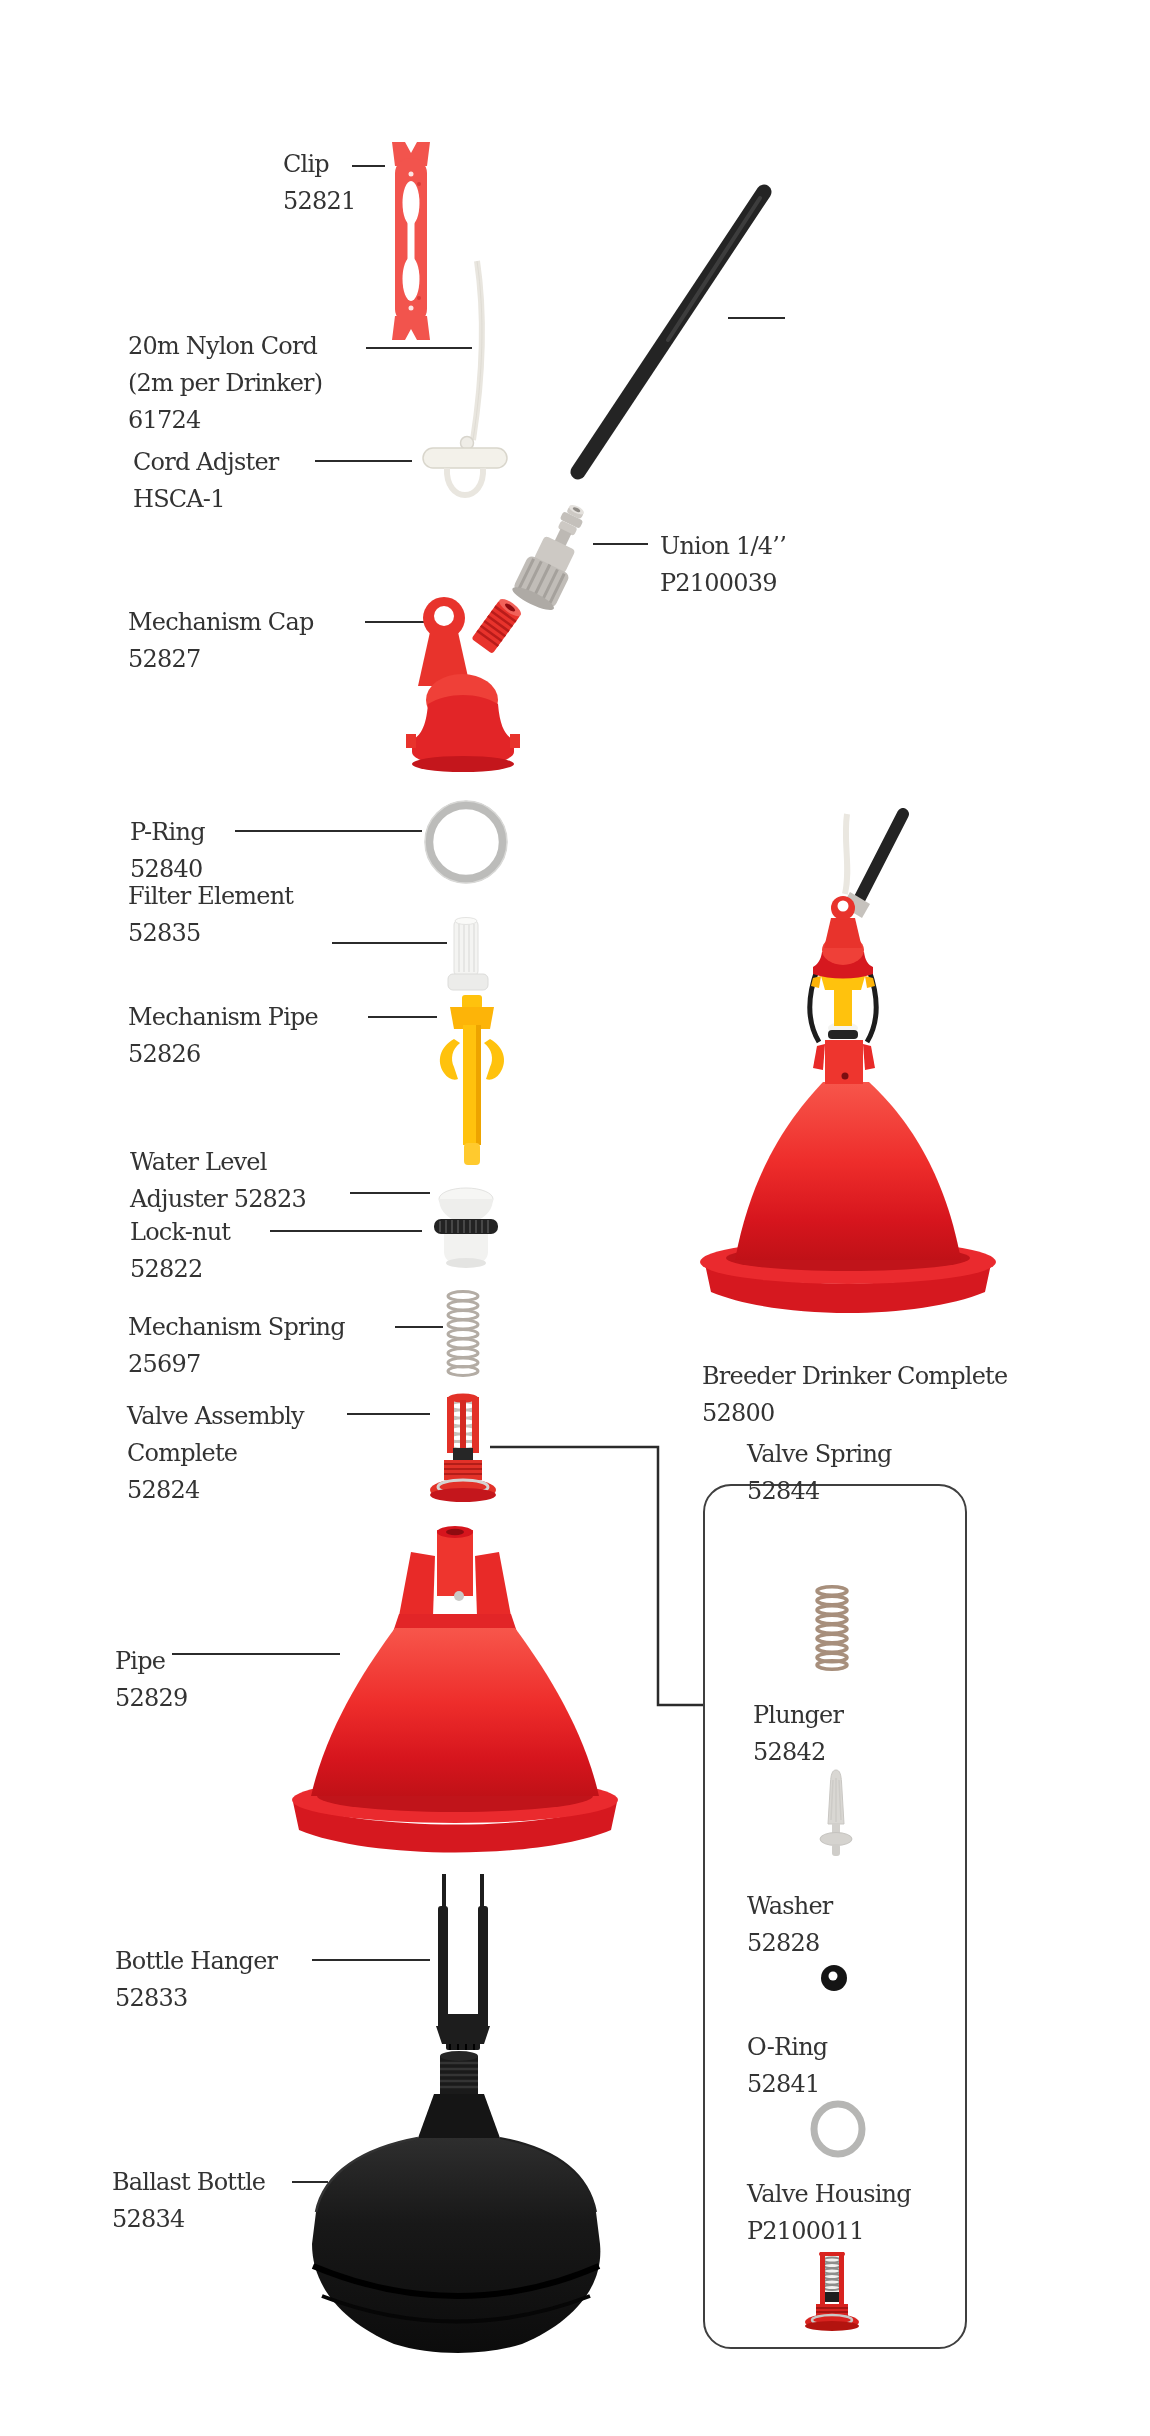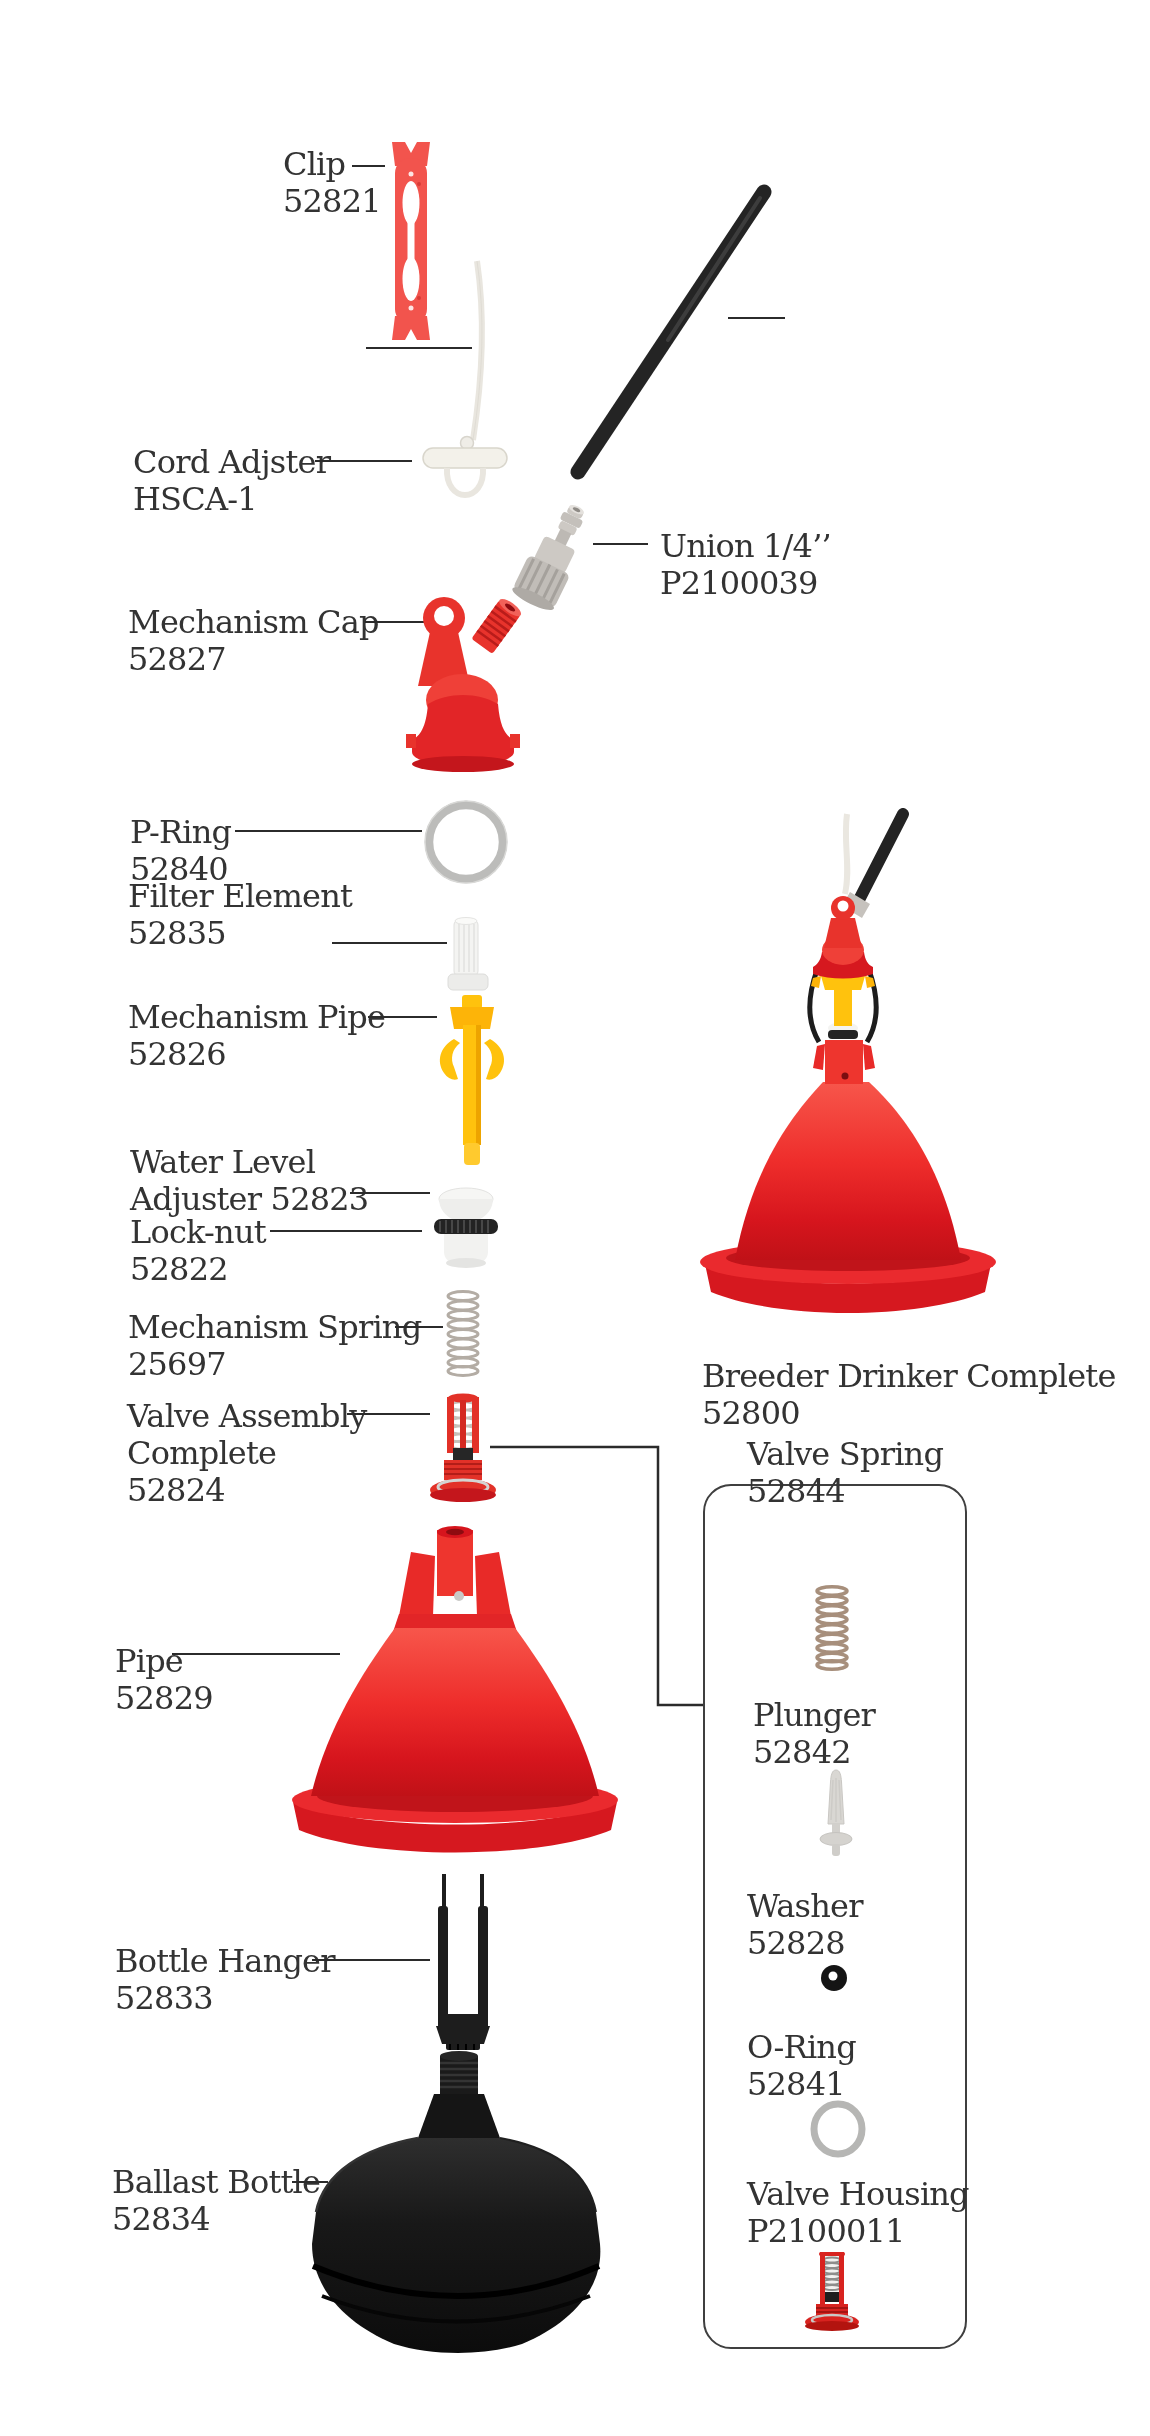--- a/index.html
+++ b/index.html
@@ -8,21 +8,21 @@
     position: relative;
     width: 1150px;
     height: 2436px;
     background: #ffffff;
     overflow: hidden;
     font-family: "DejaVu Serif", "Liberation Serif", serif;
     color: #303030;
   }
   .label {
     position: absolute;
-    font-size: 32px;
+    font-size: 24px;
     line-height: 37px;
     letter-spacing: -0.8px;
     color: #333333;
   }
   .lname, .lcode { white-space: pre-line; }
   .leader {
     position: absolute;
     height: 0;
     border-top: 2px solid #2b2b2b;
   }
@@ -42,20 +42,25 @@
 <body>
 
 <div class="canvas">
 
   <div class="label" style="left:283px;top:146px">
     <div class="lname">Clip</div>
     <div class="lcode">52821</div>
   </div>
   <div class="leader" style="left:352px;top:165px;width:33px"></div>
 
+  <div class="label" style="left:128px;top:328px">
+    <div class="lname">20m Nylon Cord
+(2m per Drinker)</div>
+    <div class="lcode">61724</div>
+  </div>
   <div class="leader" style="left:366px;top:347px;width:106px"></div>
 
   <div class="label" style="left:133px;top:444px">
     <div class="lname">Cord Adjster</div>
     <div class="lcode">HSCA-1</div>
   </div>
   <div class="leader" style="left:315px;top:460px;width:97px"></div>
 
   <div class="leader" style="left:728px;top:317px;width:57px"></div>
 

